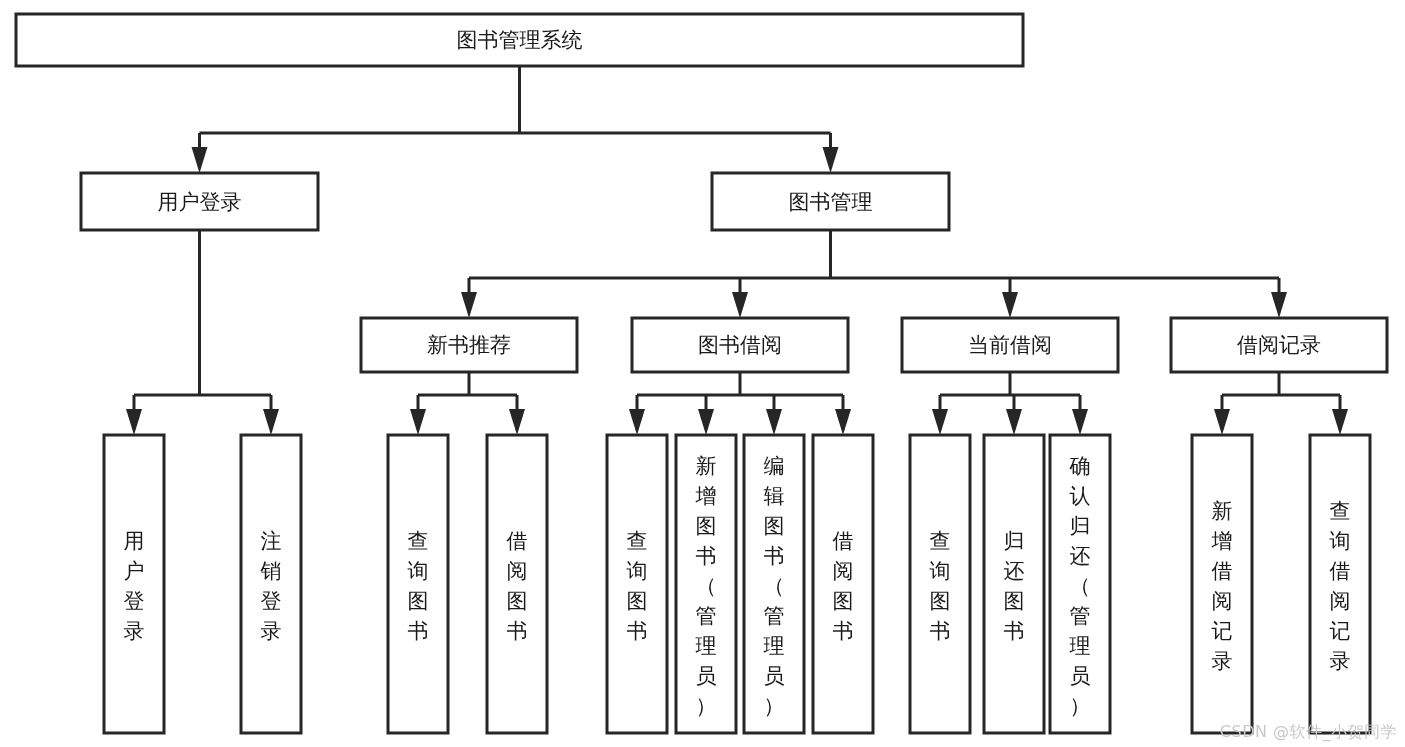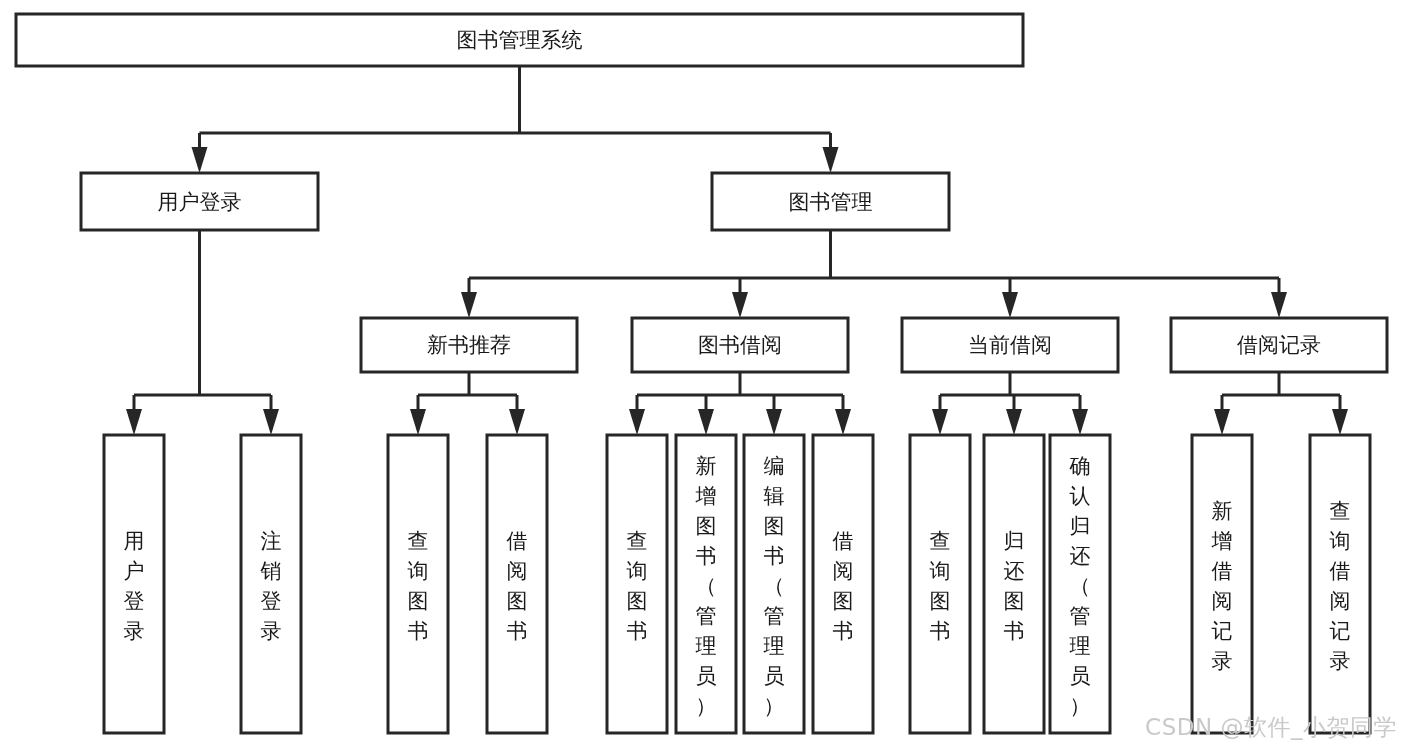--- a/index.html
+++ b/index.html
@@ -51,21 +51,21 @@
     font-family: "DejaVu Sans", "Liberation Sans", sans-serif;
     font-size: 21px;
     fill: #1a1a1a;
     text-anchor: middle;
   }
   .watermark {
     position: absolute;
     right: 8px;
     bottom: 4px;
     font-family: "DejaVu Sans", "Liberation Sans", sans-serif;
-    font-size: 23px;
+    font-size: 16px;
     color: #c9c9c9;
     white-space: nowrap;
     letter-spacing: 0.5px;
     user-select: none;
   }
 </style>
 </head>
 <body>
 
 <div id="diagram-root">

